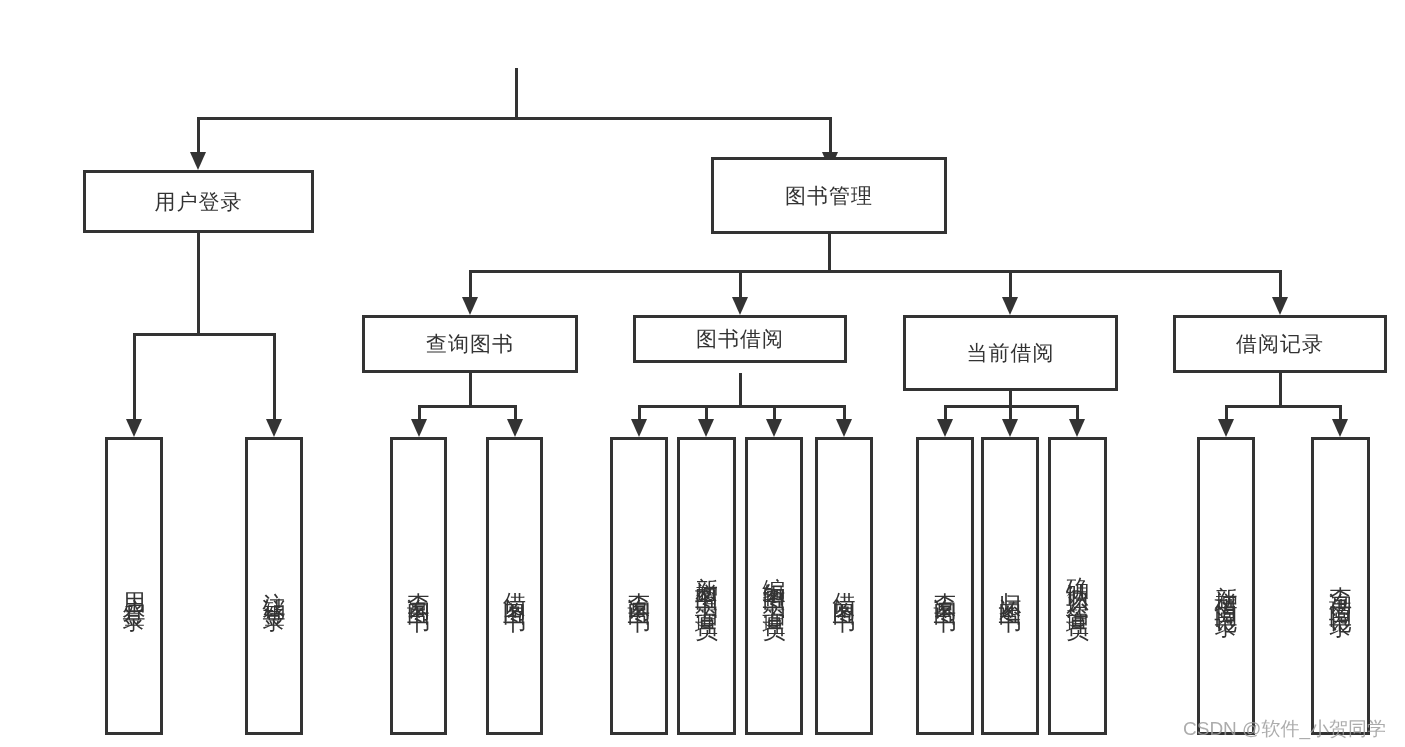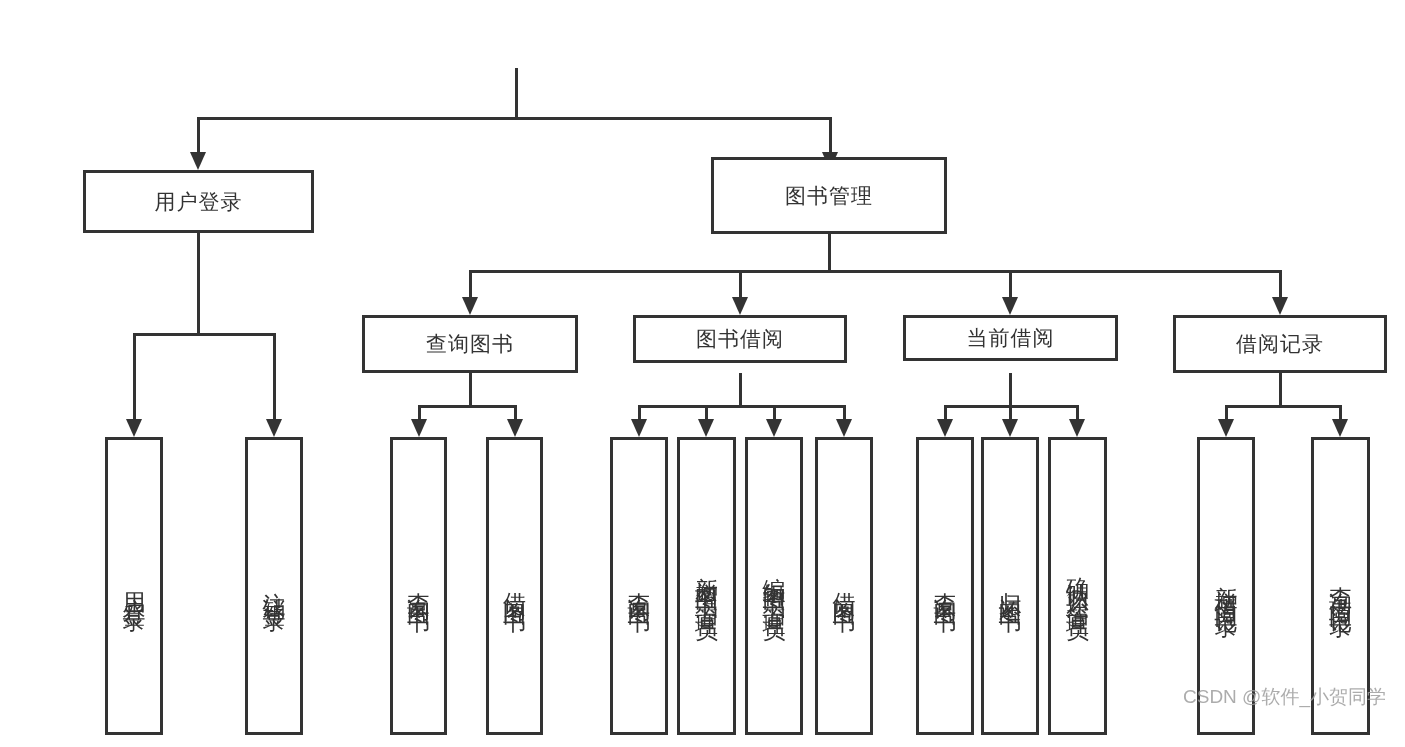--- a/index.html
+++ b/index.html
@@ -39,21 +39,21 @@
     position: absolute;
     width: 0; height: 0;
     border-left: 8px solid transparent;
     border-right: 8px solid transparent;
     border-top: 18px solid #333333;
     z-index: 2;
   }
   .watermark {
     position: absolute;
     left: 1183px;
-    top: 684px;
+    top: 716px;
     font-size: 19px;
     color: rgba(158, 158, 158, 0.85);
     white-space: nowrap;
     z-index: 5;
   }
 </style>
 </head>
 <body>
 
 <div class="canvas">
@@ -75,21 +75,21 @@
   <div class="arrow" style="left:462px; top:297px;"></div>
   <div class="vline" style="left:739px; top:270px; height:30px;"></div>
   <div class="arrow" style="left:732px; top:297px;"></div>
   <div class="vline" style="left:1009px; top:270px; height:30px;"></div>
   <div class="arrow" style="left:1002px; top:297px;"></div>
   <div class="vline" style="left:1279px; top:270px; height:30px;"></div>
   <div class="arrow" style="left:1272px; top:297px;"></div>
 
   <div class="node branch" style="left:362px; top:315px; width:216px; height:58px;">查询图书</div>
   <div class="node branch" style="left:633px; top:315px; width:214px; height:48px;">图书借阅</div>
-  <div class="node branch" style="left:903px; top:315px; width:215px; height:46px;">当前借阅</div>
+  <div class="node branch" style="left:903px; top:315px; width:215px; height:76px;">当前借阅</div>
   <div class="node branch" style="left:1173px; top:315px; width:214px; height:58px;">借阅记录</div>
 
   <div class="vline" style="left:197px; top:233px; height:103px;"></div>
   <div class="hline" style="left:133px; top:333px; width:143px;"></div>
   <div class="vline" style="left:133px; top:333px; height:88px;"></div>
   <div class="arrow" style="left:126px; top:419px;"></div>
   <div class="vline" style="left:273px; top:333px; height:88px;"></div>
   <div class="arrow" style="left:266px; top:419px;"></div>
 
   <div class="vline" style="left:469px; top:373px; height:35px;"></div>

